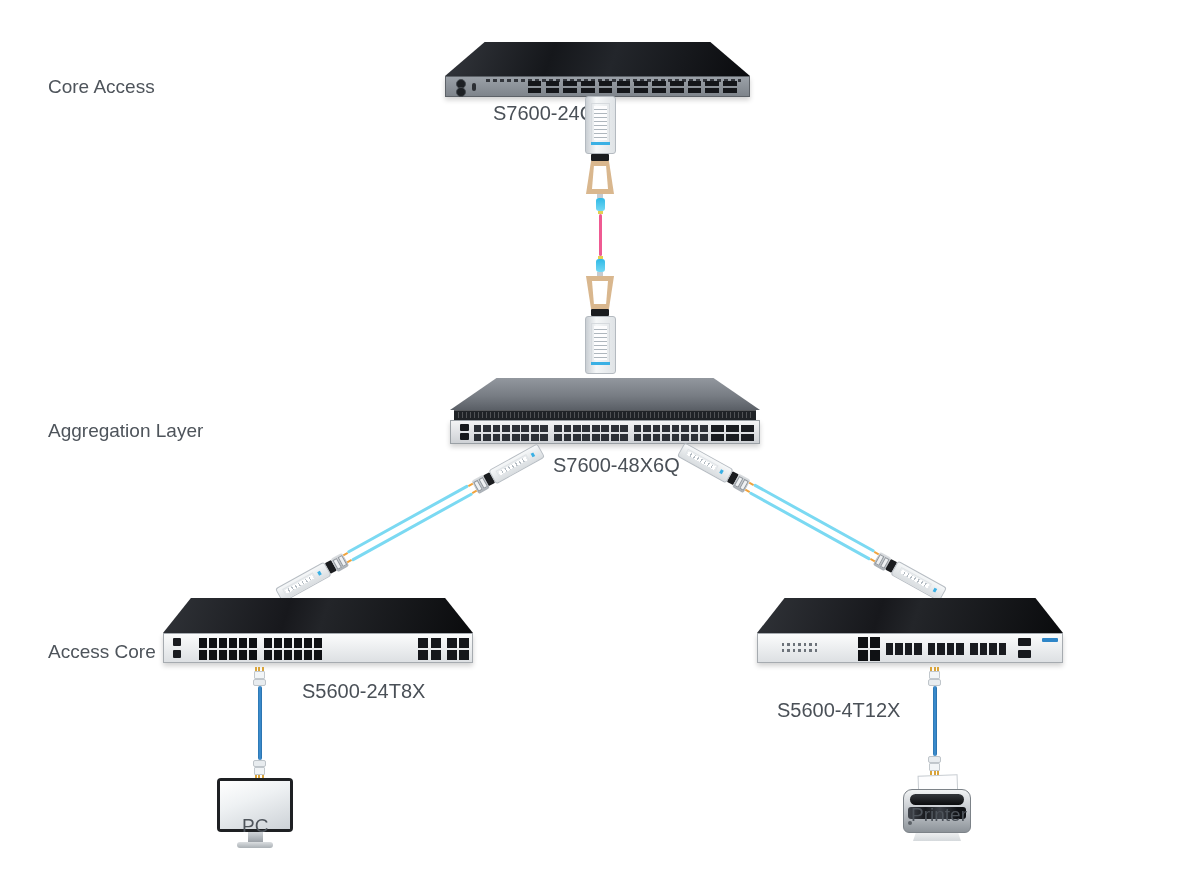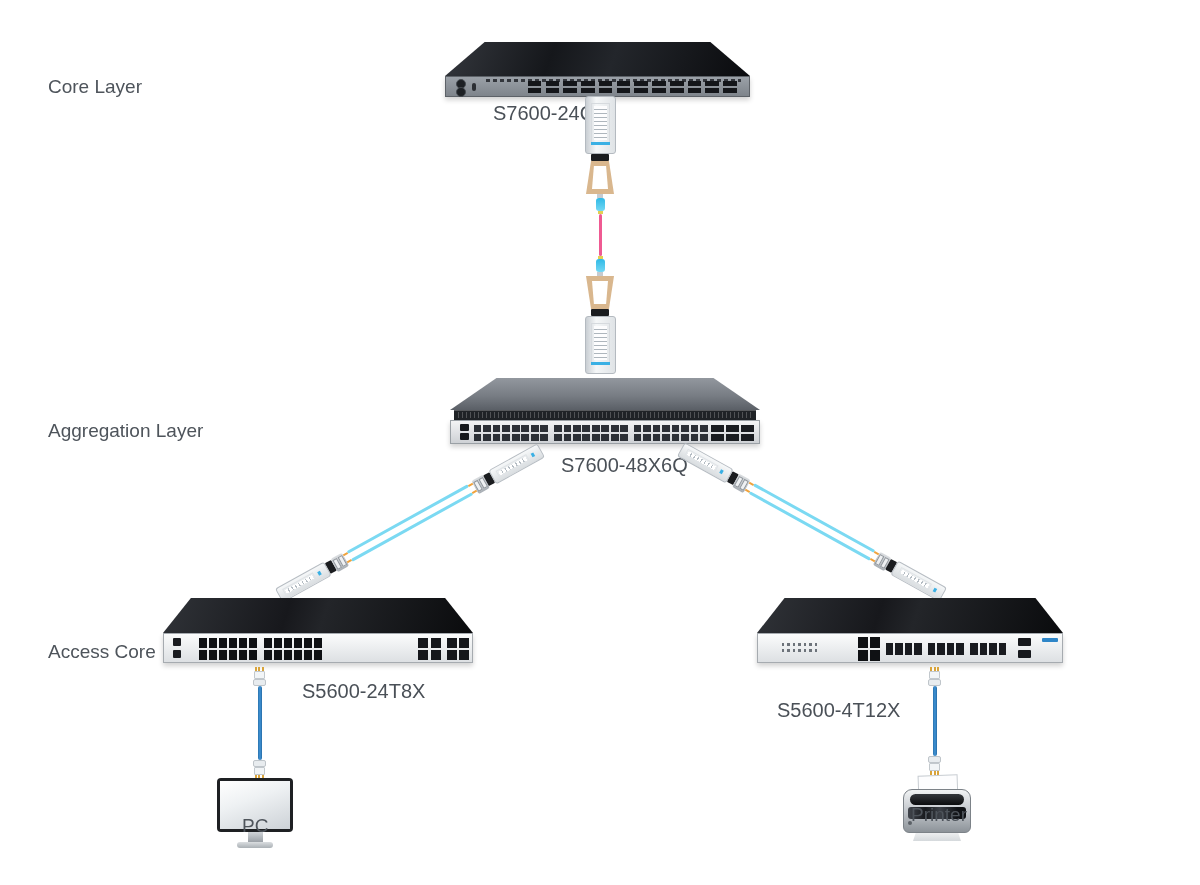--- a/index.html
+++ b/index.html
@@ -145,21 +145,21 @@
     background:linear-gradient(90deg,#42464d,#17191d 30%,#3c4047 55%,#101216 85%);}
   .pr-btn{position:absolute;left:4px;top:31px;width:4px;height:4px;border-radius:50%;background:#5c6167;}
   .pr-tray{position:absolute;left:10px;top:52px;width:48px;height:14px;
     background:linear-gradient(#ffffff,#d5d9dc);clip-path:polygon(10% 0,90% 0,100% 100%,0 100%);}
 </style>
 </head>
 <body>
 
 <div class="canvas">
 
-  <div class="lbl" style="left:48px;top:76px;">Core Layer</div>
+  <div class="lbl" style="left:48px;top:76px;">Core Access</div>
   <div class="lbl" style="left:48px;top:420px;">Aggregation Layer</div>
   <div class="lbl" style="left:48px;top:641px;">Access Core</div>
 
   <div class="switch core" style="left:445px;top:42px;width:305px;">
     <div class="sw-top"></div>
     <div class="sw-face">
       <div class="strip vents"></div>
       <div class="strip mgmt m1"></div>
       <div class="strip mgmt m2"></div>
       <div class="strip usb"></div>
@@ -212,21 +212,21 @@
       <div class="strip sfp g1 r1"></div>
       <div class="strip sfp g1 r2"></div>
       <div class="strip sfp g2 r1"></div>
       <div class="strip sfp g2 r2"></div>
       <div class="strip sfp g3 r1"></div>
       <div class="strip sfp g3 r2"></div>
       <div class="strip qsfp6 r1"></div>
       <div class="strip qsfp6 r2"></div>
     </div>
   </div>
-  <div class="model" style="left:553px;top:453px;margin-left:8px;">S7600-48X6Q</div>
+  <div class="model" style="left:553px;top:453px;">S7600-48X6Q</div>
 
   <div class="fiberlink leftlink" style="left:260px;top:510px;">
     <div class="sfp">
       <div class="s-body">
         <div class="s-label"></div>
         <div class="s-stripe"></div>
       </div>
       <div class="s-clip"></div>
       <div class="s-lc">
           <i></i>

